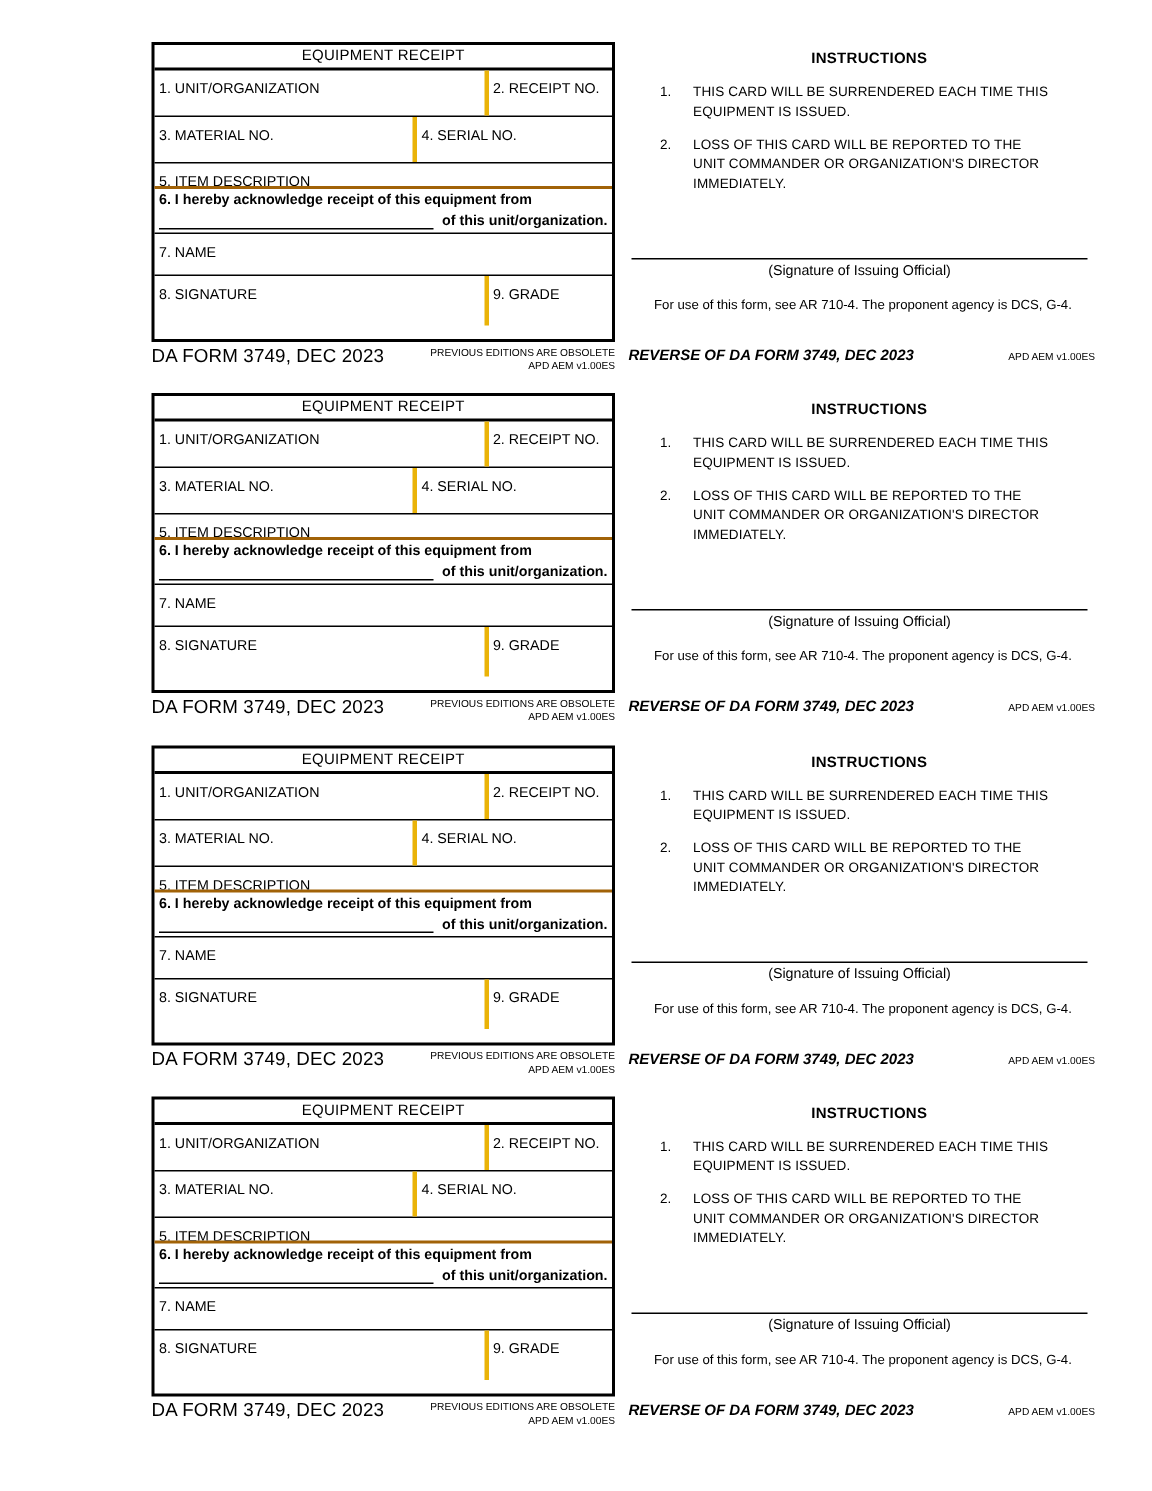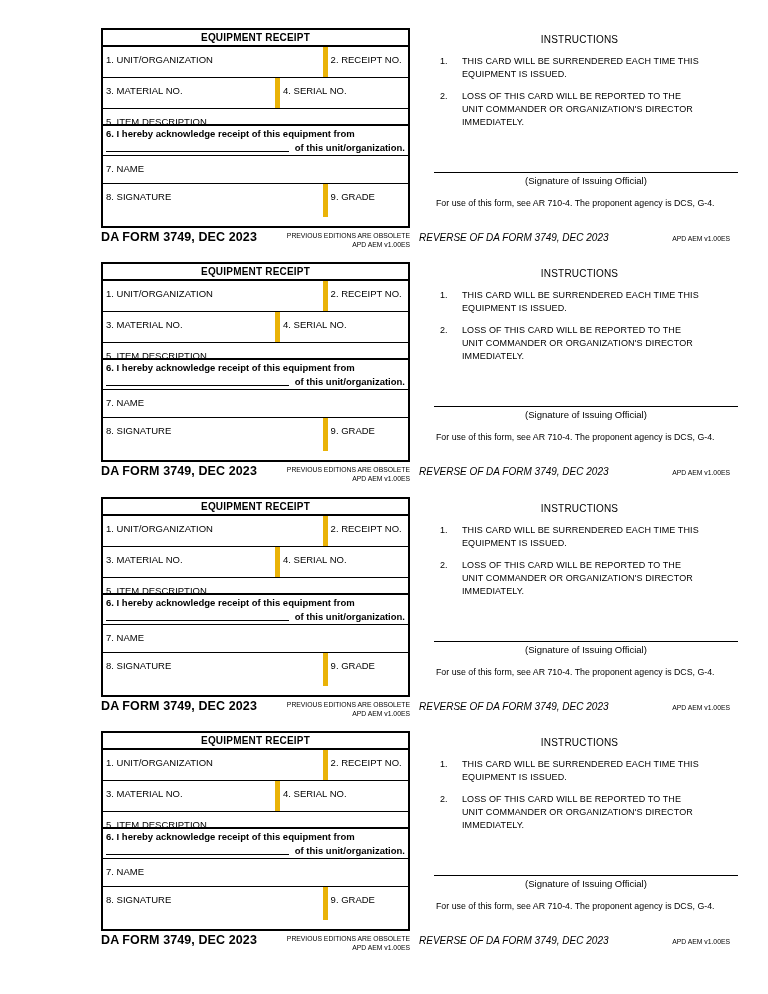--- a/index.html
+++ b/index.html
@@ -9,62 +9,62 @@
   #blocks>section{position:absolute;left:0;width:768px;height:234px}
   #blocks>section:nth-child(1){top:28px}
   #blocks>section:nth-child(2){top:262px}
   #blocks>section:nth-child(3){top:497px}
   #blocks>section:nth-child(4){top:731px}
 
   
   .card{position:absolute;left:101px;top:0;width:309px;height:200px;
         border:2px solid #000;box-sizing:border-box;background:#fff}
   .card-title{height:17px;box-sizing:border-box;border-bottom:2px solid #000;
-        text-align:center;font-weight:bold;font-size:10px;line-height:15px;letter-spacing:.2px}
+        text-align:center;font-weight:normal;font-size:10px;line-height:15px;letter-spacing:.2px}
   .row{display:flex;box-sizing:border-box;border-top:1px solid #000}
   .r1{border-top:none;height:30px}
   .r2{height:31px}
   .r3{height:16px}
-  .r6{height:31px;border-top:2px solid #000000;display:block;padding:2px 3px 3px 3px}
+  .r6{height:31px;border-top:2px solid #a16207;display:block;padding:2px 3px 3px 3px}
   .r7{height:28px}
   .r8{height:34px}
   .cell{box-sizing:border-box;padding:2px 2px 0 3px;overflow:hidden}
-  .cell2{border-left:5px solid #eab308}
+  .cell2{border-left:3px solid #eab308}
   .c-unit,.c-sig{width:72%}
   .c-receipt,.c-grade{width:28%}
   .c-mat{width:56.4%}
   .c-serial{width:43.6%}
   .c-full{width:100%}
   .lbl{font-size:9.5px;line-height:11px;white-space:nowrap}
   .ack1{font-size:9.5px;line-height:12px;font-weight:bold;white-space:nowrap}
-  .ack2{display:flex;align-items:flex-start;margin-top:2px}
+  .ack2{display:flex;align-items:center;margin-top:2px}
   .blank{flex:1;border-bottom:1.5px solid #000;height:9px;margin:0 6px 1px 0}
   .ack-b{font-weight:bold;font-size:9.5px;line-height:12px;white-space:nowrap}
 
   .card-footer{position:absolute;left:101px;top:202px;width:309px;display:flex;
         justify-content:space-between;align-items:flex-start}
-  .form-number{font-weight:bold;font-size:12.5px;line-height:14px;letter-spacing:.1px;white-space:nowrap}
+  .form-number{font-weight:normal;font-size:12.5px;line-height:14px;letter-spacing:.1px;white-space:nowrap}
   .obsolete{display:flex;flex-direction:column;align-items:flex-end;
         font-size:6.8px;line-height:8.5px;padding-top:2px;text-align:right}
 
   
   .instructions{position:absolute;left:417px;top:0;width:325px;height:234px}
-  .ins-title{margin-top:5px;text-align:center;font-weight:normal;font-size:10px;line-height:13px;letter-spacing:.2px}
+  .ins-title{margin-top:5px;text-align:center;font-weight:bold;font-size:10px;line-height:13px;letter-spacing:.2px}
   .ins-item{display:flex;margin-top:9px;padding-left:23px}
   .ins-no{width:22px;flex:none;font-size:9px;line-height:13px}
   .ins-text{font-size:9px;line-height:13px}
   .ins-line{display:block;white-space:nowrap;letter-spacing:.1px}
   .ins-bold{font-weight:normal}
-  .sig-area{position:absolute;left:17px;top:144px;width:304px}
+  .sig-area{position:absolute;left:4px;top:144px;width:304px}
   .sig-line{width:100%;height:0;border-top:1px solid #000}
   .sig-caption{text-align:center;font-size:9.5px;line-height:12px;padding-top:2px}
   .use-note{position:absolute;left:19px;top:170px;font-size:8.8px;line-height:11px;white-space:nowrap}
   .ins-footer{position:absolute;left:2px;top:204px;width:323px;box-sizing:border-box;
         padding-right:12px;display:flex;justify-content:space-between;align-items:flex-start}
-  .reverse{font-weight:normal;font-style:italic;font-size:10px;line-height:12px;white-space:nowrap}
+  .reverse{font-weight:bold;font-style:italic;font-size:10px;line-height:12px;white-space:nowrap}
   .apd{font-size:6.8px;line-height:9px;padding-top:2px;white-space:nowrap}
 </style>
 </head>
 <body>
 
 <div id="blocks">
   <section class="block">
 
     <div class="card">
       <div class="card-title">EQUIPMENT RECEIPT</div>

